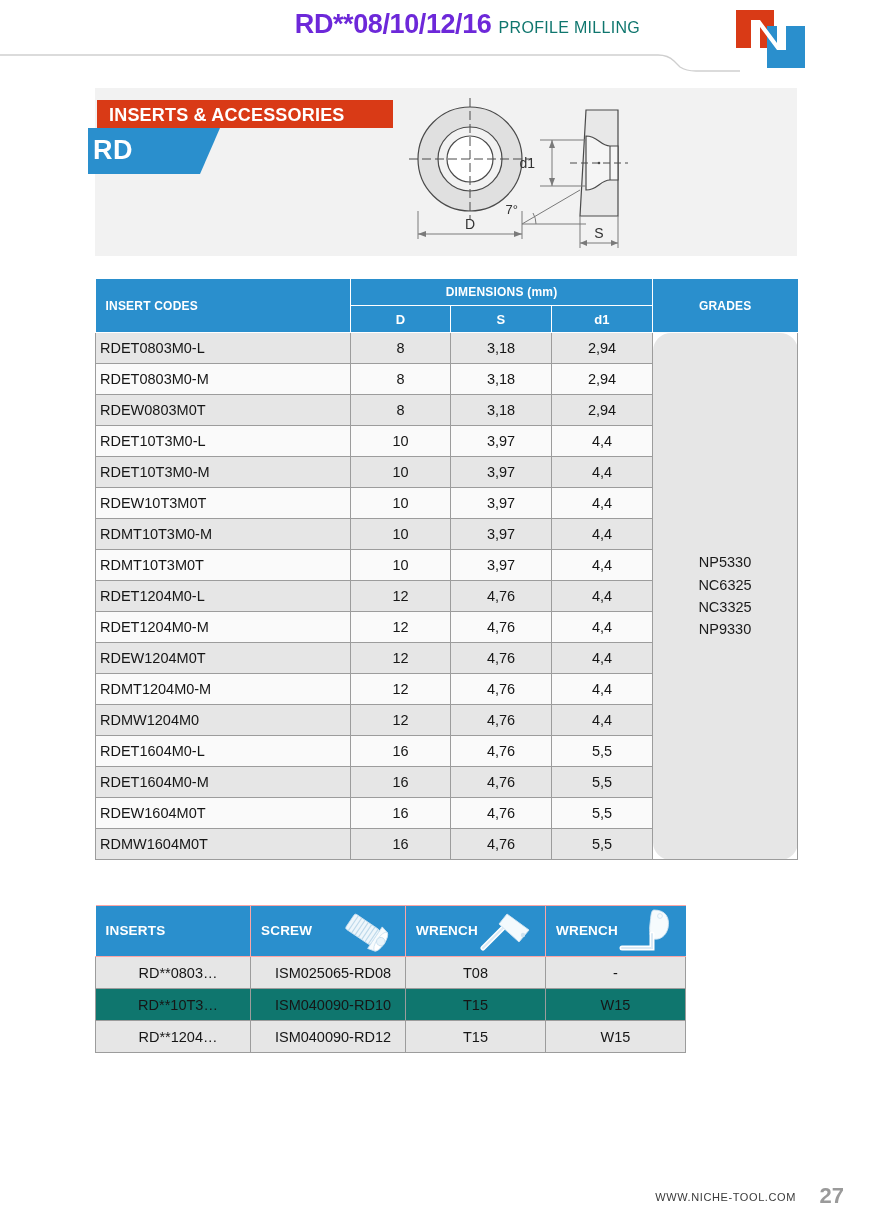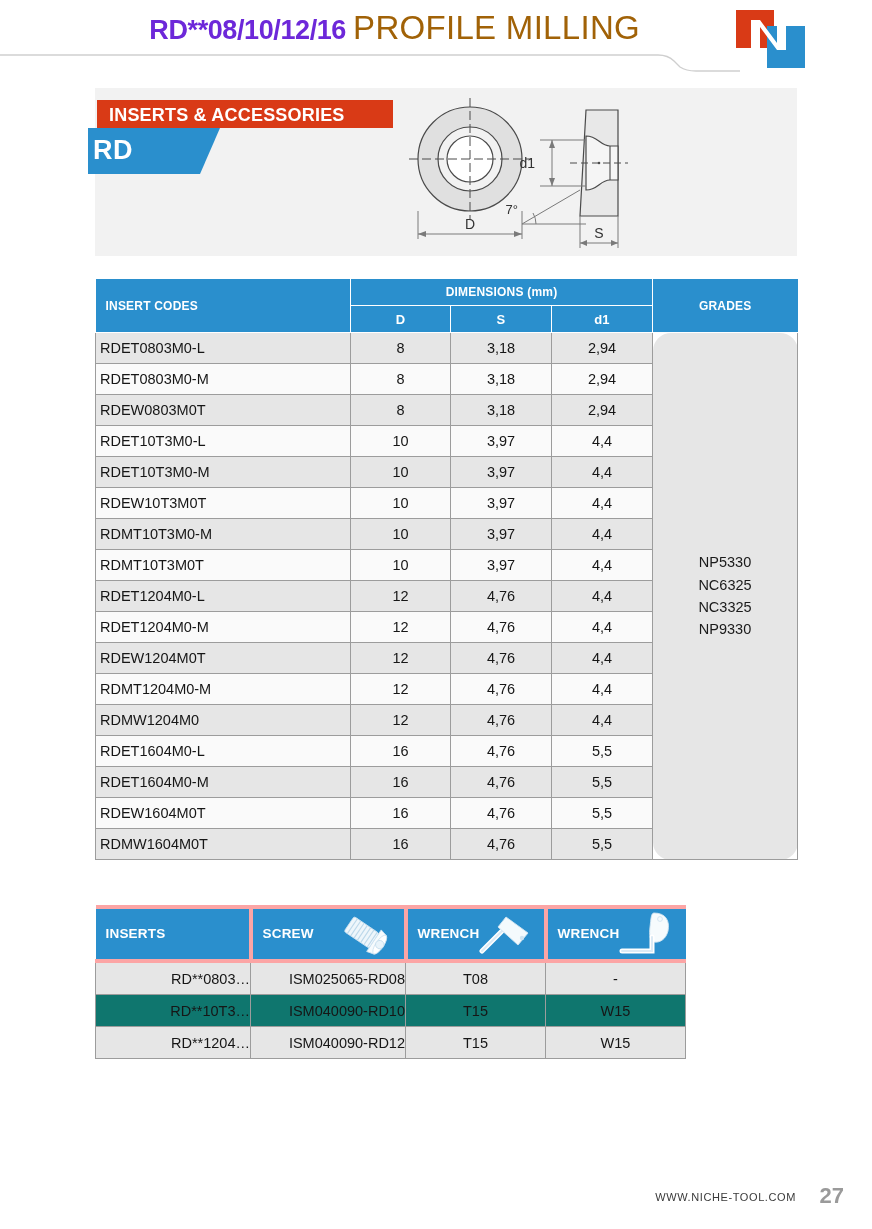--- a/index.html
+++ b/index.html
@@ -28,22 +28,22 @@
     font-size: 27px;
     letter-spacing: -0.4px;
     color: #9d9d9d;
   }
   .header-title .code {
     font-weight: bold;
     color: #6d28d9;
   }
   .header-title .desc {
     font-weight: normal;
-    color: #a16207;
-    font-size: 33px;
+    color: #0f766e;
+    font-size: 16px;
     letter-spacing: 0.3px;
   }
   .header-rule {
     position: absolute;
     left: 0; top: 44px;
     width: 872px; height: 28px;
   }
   .logo {
     position: absolute;
     left: 734px; top: 10px;
@@ -164,21 +164,21 @@
   #acc-table {
     left: 95px; top: 905px;
     width: 590px;
   }
   #acc-table th {
     background: #2a8fcd;
     color: #ffffff;
     font-size: 13.5px;
     font-weight: bold;
     height: 50px;
-    border: 4px solid #fca5a5;
+    border: 1px solid #fca5a5;
     position: relative;
     text-align: left;
     vertical-align: middle;
   }
   #acc-table th .th-text {
     position: absolute;
     left: 10px; top: 17px;
     letter-spacing: 0.2px;
   }
   #acc-table th .th-icon {
@@ -188,21 +188,21 @@
   }
   #acc-table th.th-first { border-left: none; }
   #acc-table th.th-last  { border-right: none; }
   #acc-table td {
     border: 1px solid #9c9c9c;
     height: 31px;
     font-size: 14.5px;
     color: #161616;
   }
   #acc-table td.a-left {
-    text-align: right;
+    text-align: center;
     padding-left: 10px;
   }
   #acc-table td.a-center { text-align: center; }
   #acc-table tr.odd td  { background: #e6e6e6; }
   #acc-table tr.even td { background: #0f766e; }
 
   
   .footer-url {
     position: absolute;
     right: 76px; bottom: 26px;

